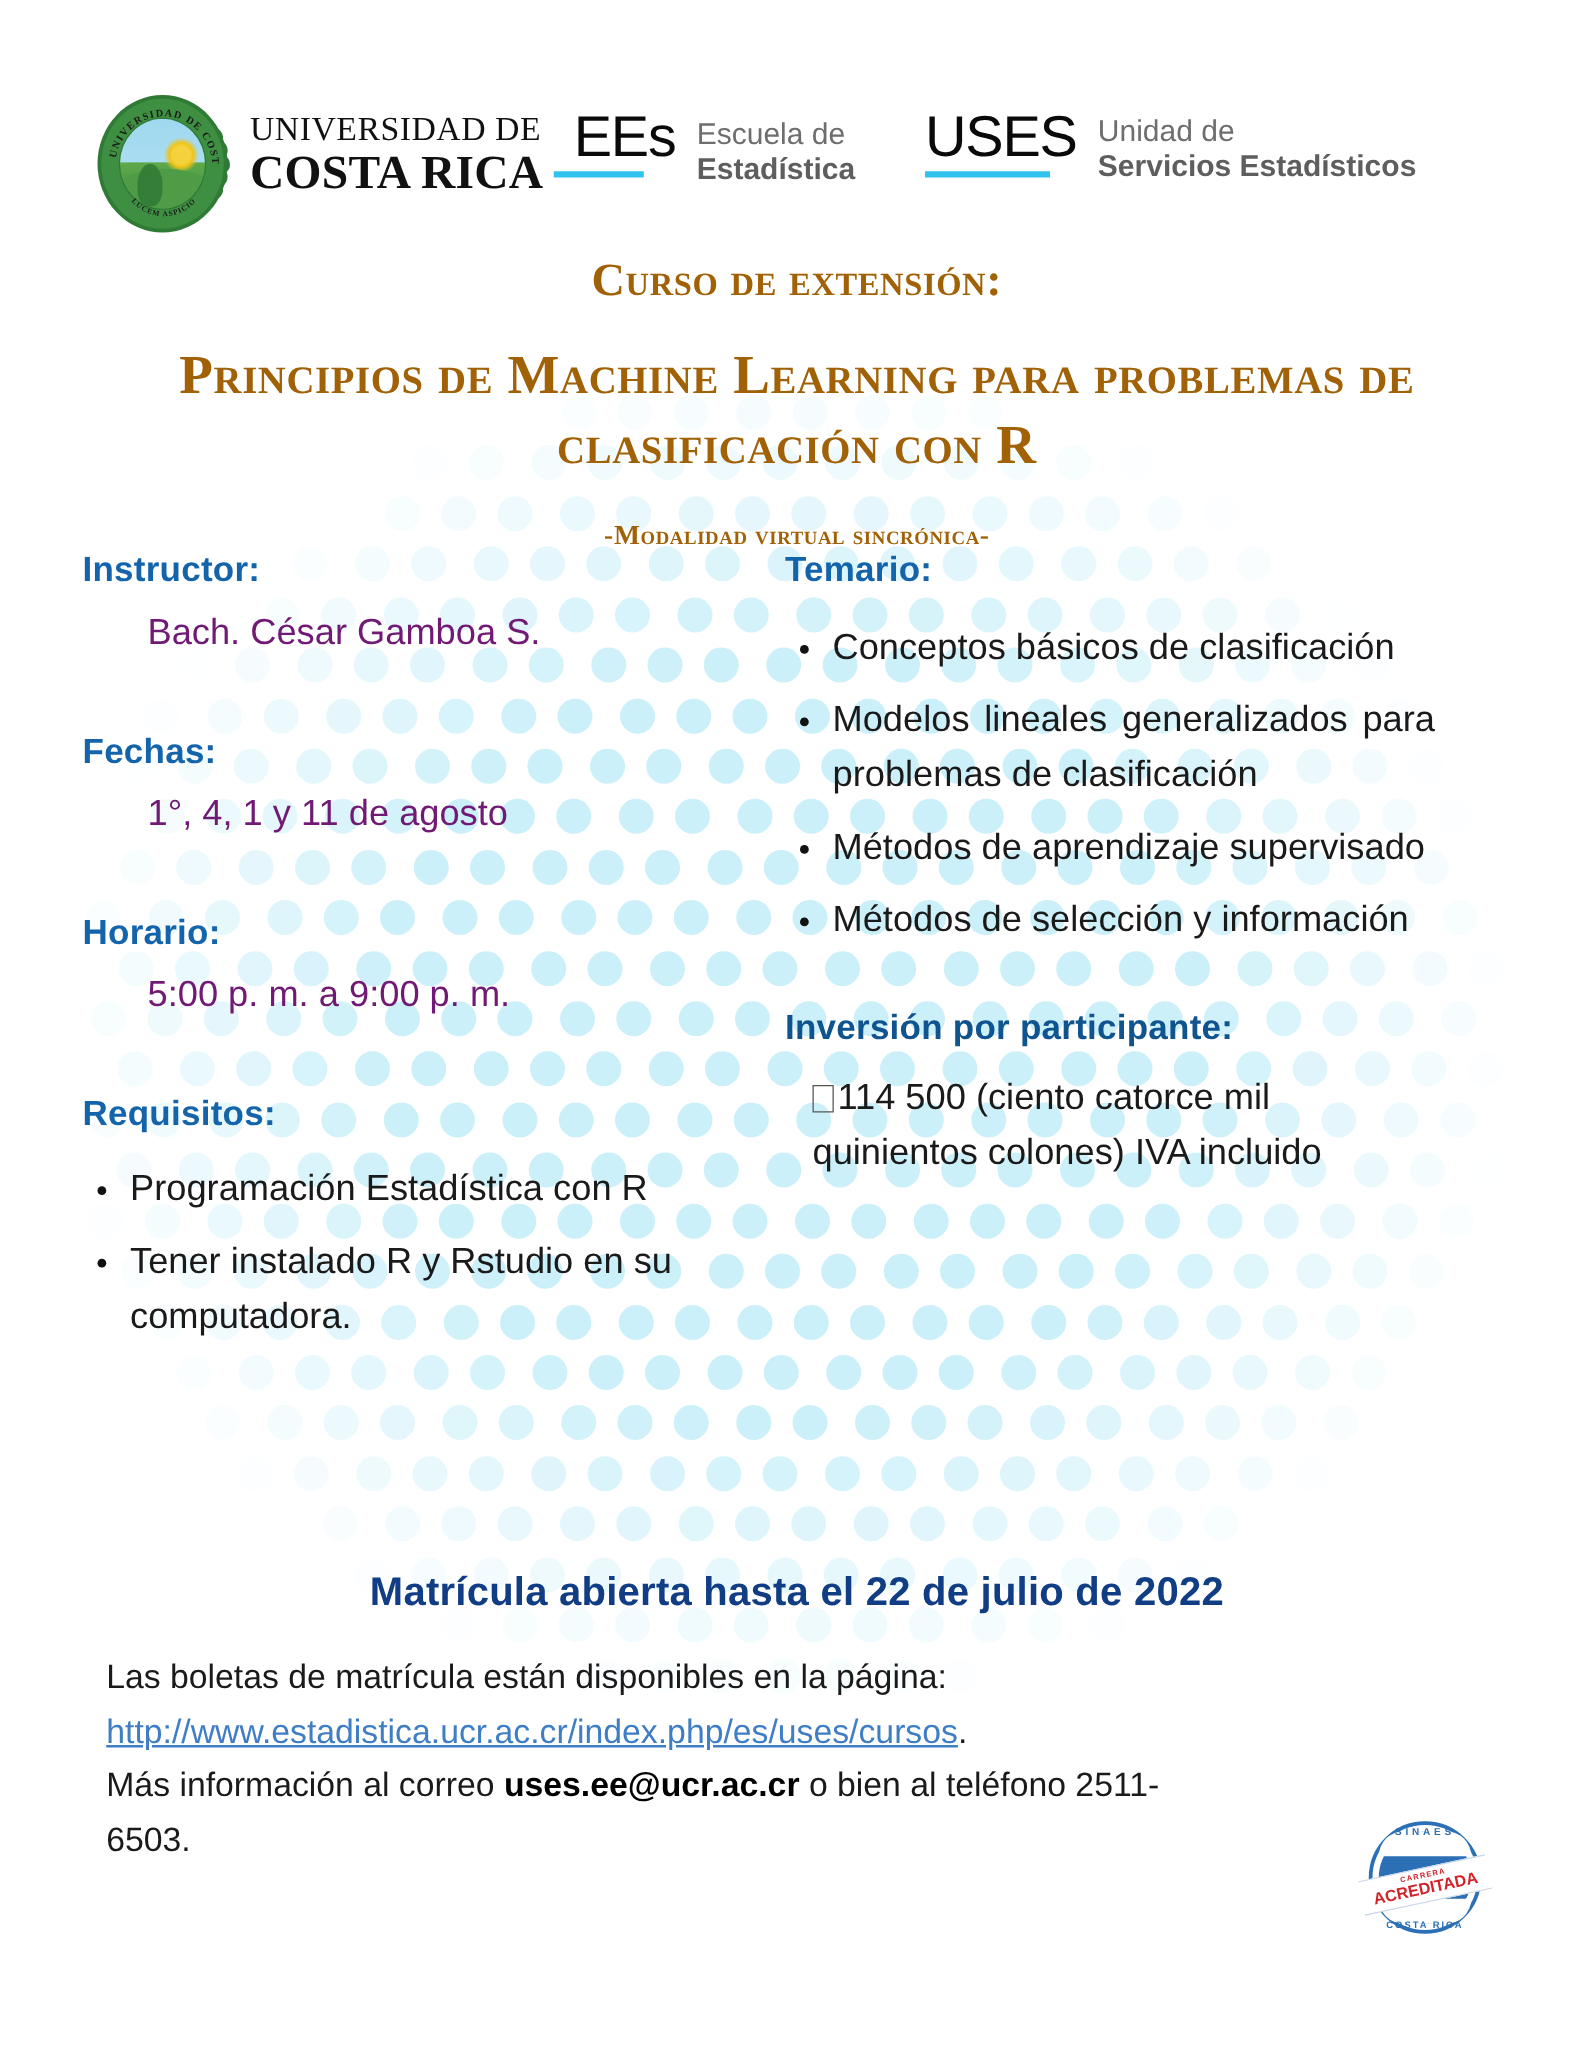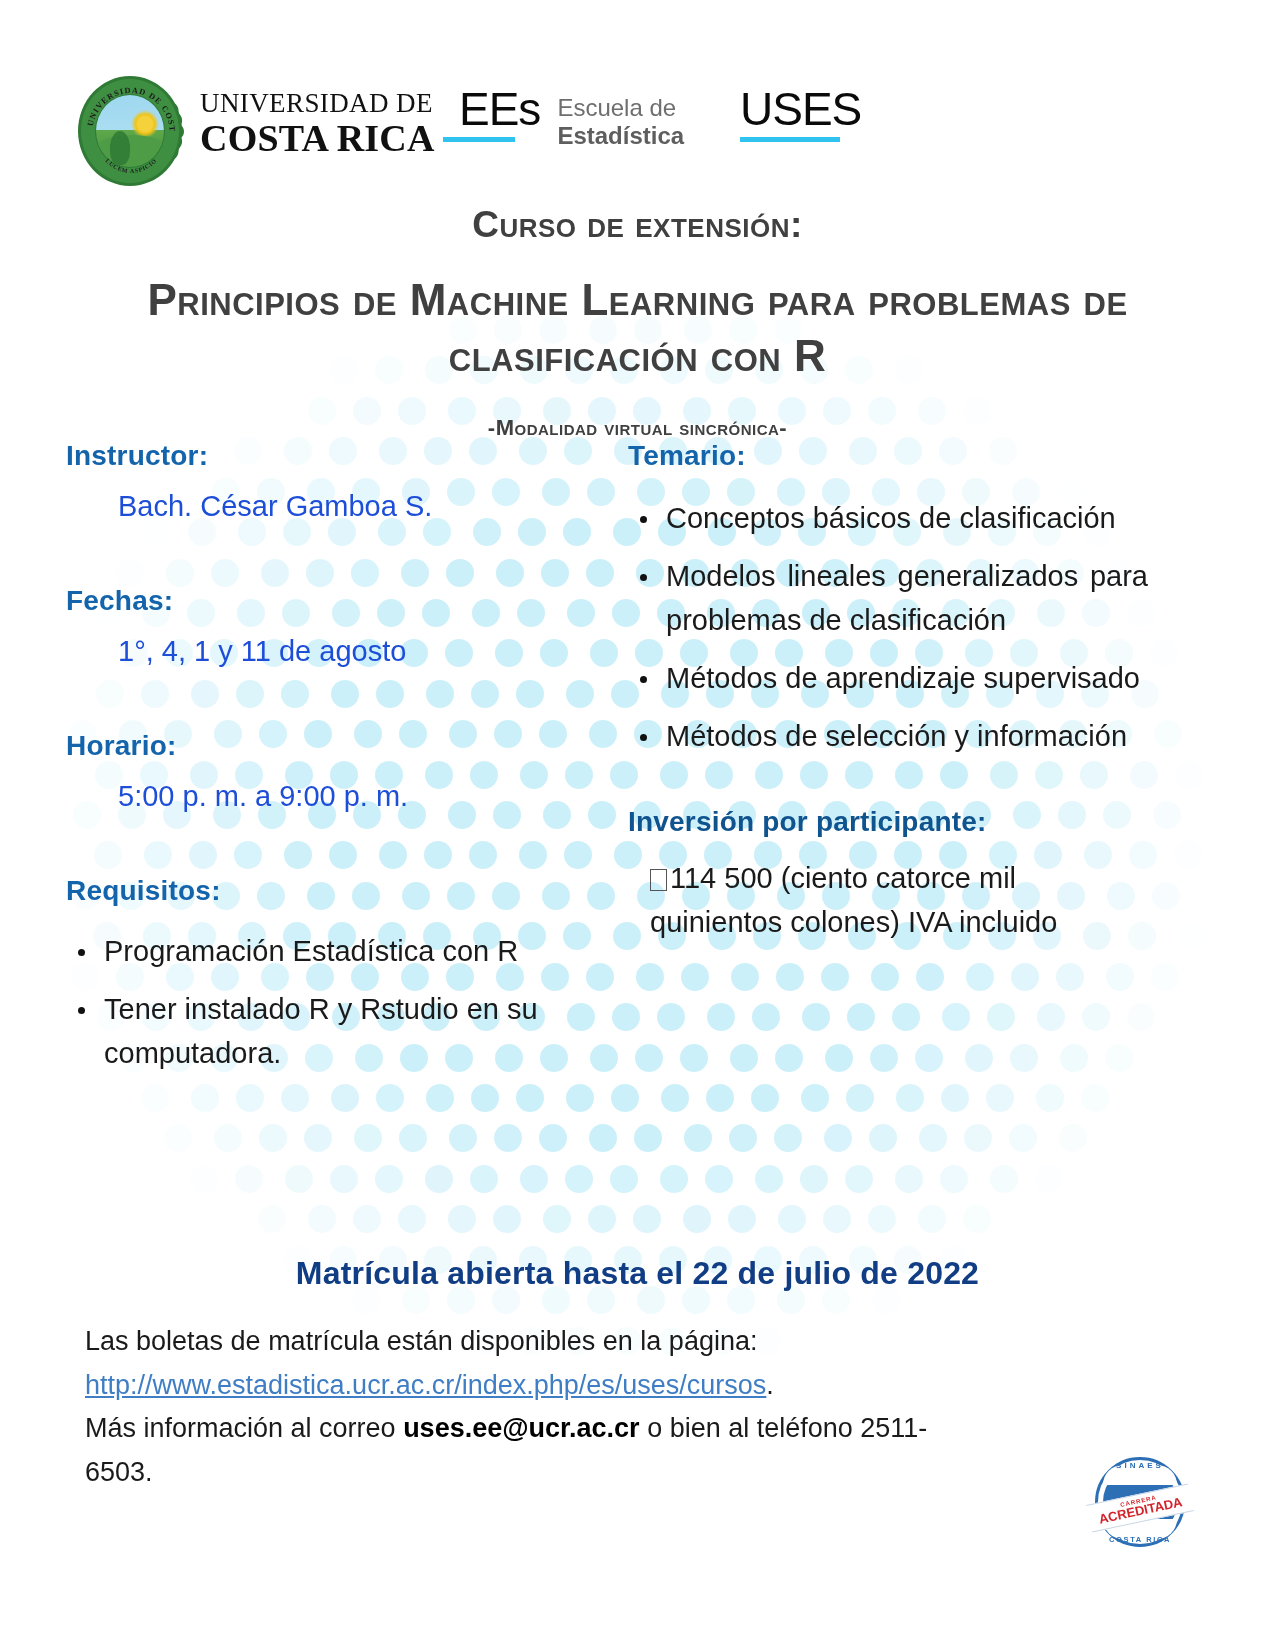--- a/index.html
+++ b/index.html
@@ -68,43 +68,43 @@
     font-family:"Liberation Sans", sans-serif;
     font-weight:400;color:#0a0a0a;letter-spacing:-1px;line-height:1;
   }
   .wl-rule{height:5px;background:#31c3f0;margin-top:5px;}
   .wl-txt{font-family:"Liberation Sans", sans-serif;color:#6e6e6e;line-height:1.18;}
   .wl-txt .b{font-weight:bold;color:#5e5e5e;}
 
   
   .title-block{position:absolute;left:0;top:205px;width:1275px;text-align:center;}
   .t-serif{
-    font-family:Liberation Sans, sans-serif;
-    color:#404040;font-weight:bold;
+    font-family:Liberation Serif, serif;
+    color:#a16207;font-weight:bold;
     font-variant:small-caps;
     letter-spacing:.5px;
   }
   .t1{font-size:37px;line-height:1.1;}
   .t2{font-size:44px;line-height:1.28;margin-top:26px;padding:0 70px;}
   .t3{font-size:22px;line-height:1.1;margin-top:32px;}
 
   
   .cols{position:absolute;left:0;top:440px;width:1275px;}
   .col-l{position:absolute;left:66px;top:0;width:540px;}
   .col-r{position:absolute;left:628px;top:0;width:520px;}
 
   .head{
     font-family:"Liberation Sans", sans-serif;
     font-weight:bold;font-size:28px;color:#1464ac;
     letter-spacing:.2px;
   }
   .head.dark{color:#10548f;}
   .val{
     font-family:"Liberation Sans", sans-serif;
-    font-weight:300;font-size:29px;color:#1d4ed8;
+    font-weight:300;font-size:29px;color:#701a75;
     margin-top:18px;margin-left:52px;
   }
 
   ul.bl{list-style:none;margin:0;padding:0;}
   ul.bl li{
     position:relative;
     padding-left:38px;
     font-family:"Liberation Sans", sans-serif;
     font-weight:300;font-size:29px;color:#1a1a1a;
     line-height:1.52;
@@ -764,20 +764,24 @@
         </div>
       </div>
     </div>
 
     <div class="word-logo" style="left:740px;top:24px;">
       <div style="display:flex;align-items:flex-start;">
         <div>
           <div class="wl-mark" style="font-size:46px;">USES</div>
           <div class="wl-rule" style="width:100px;"></div>
         </div>
+        <div class="wl-txt" style="margin-left:17px;margin-top:6px;font-size:24px;">
+          <div>Unidad de</div>
+          <div class="b">Servicios Estadísticos</div>
+        </div>
       </div>
     </div>
   </div>
 
   <div class="title-block">
     <div class="t-serif t1">Curso de extensión:</div>
     <div class="t-serif t2">Principios de Machine Learning para problemas de clasificación con R</div>
     <div class="t-serif t3">-Modalidad virtual sincrónica-</div>
   </div>
 

